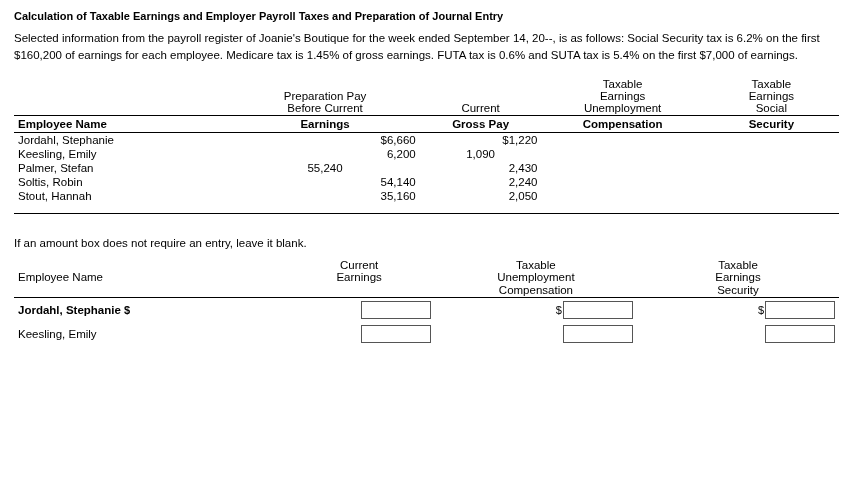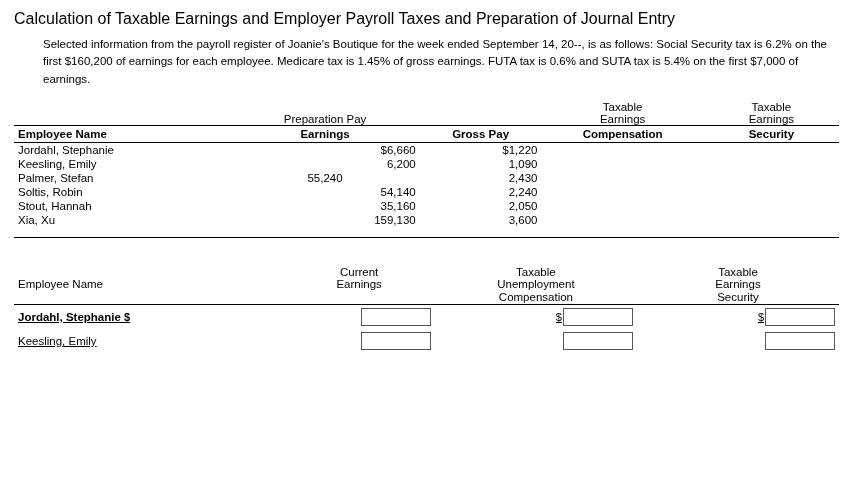--- a/index.html
+++ b/index.html
@@ -6,29 +6,28 @@
     body {
       font-family: Arial, sans-serif;
       font-size: 12px;
       background: #fff;
       color: #000;
       width: 853px;
       min-height: 504px;
       padding: 10px 14px;
     }
     .title {
-      font-size: 16px;
-      font-weight: normal;
+      font-size: 11px;
+      font-weight: bold;
       margin-bottom: 8px;
     }
     .description {
       font-size: 11.5px;
       line-height: 1.5;
       margin-bottom: 12px;
-      margin-left: 29px;
     }
     
     .upper-table-container {
       margin-bottom: 10px;
     }
     .upper-table {
       width: 100%;
       border-collapse: collapse;
     }
     .upper-table th, .upper-table td {
@@ -131,21 +130,20 @@
     }
     
     .lower-table thead {
       border-bottom: none;
     }
     .lower-table .lh-divider th {
       border-bottom: 1px solid #000;
     }
     .lower-table tbody tr td {
       padding: 3px 4px;
-      text-decoration: underline;
     }
   </style>
 </head>
 <body>
 
 <div>
   <p class="title">Calculation of Taxable Earnings and Employer Payroll Taxes and Preparation of Journal Entry</p>
 </div>
 
 <div>
@@ -154,41 +152,48 @@
 
 <div class="upper-table-container">
   <table class="upper-table">
     <thead>
       <tr class="header-row-1">
         <th></th>
         <th class="col-cumulative header-multi">Preparation Pay</th>
         <th class="col-current"></th>
         <th class="col-unemployment header-multi">Taxable<br>Earnings</th>
         <th class="col-social header-multi">Taxable<br>Earnings</th>
+      </tr>
+      <tr class="header-row-2">
+        <th></th>
+        <th class="col-cumulative header-multi">Before Current</th>
+        <th class="col-current header-multi">Current</th>
+        <th class="col-unemployment header-multi">Unemployment</th>
+        <th class="col-social header-multi">Social</th>
       </tr>
       <tr class="header-row-3">
         <th>Employee Name</th>
         <th class="col-cumulative header-multi">Earnings</th>
         <th class="col-current header-multi">Gross Pay</th>
         <th class="col-unemployment header-multi">Compensation</th>
         <th class="col-social header-multi">Security</th>
       </tr>
     </thead>
     <tbody id="upper-table-body">
     <tr>
     <td>Jordahl, Stephanie</td>
     <td style="">$6,660</td>
     <td style="text-align:right">$1,220</td>
     <td></td>
     <td></td>
   </tr>
         <tr>
     <td>Keesling, Emily</td>
     <td style="text-align:right">6,200</td>
-    <td style="text-align:right">1,090</td>
+    <td style="text-align:center">1,090</td>
     <td></td>
     <td></td>
   </tr>
         <tr>
     <td>Palmer, Stefan</td>
     <td style="text-align:center">55,240</td>
     <td style="text-align:right">2,430</td>
     <td></td>
     <td></td>
   </tr>
@@ -199,33 +204,27 @@
     <td></td>
     <td></td>
   </tr>
         <tr>
     <td>Stout, Hannah</td>
     <td style="text-align:right">35,160</td>
     <td style="text-align:right">2,050</td>
     <td></td>
     <td></td>
   </tr>
-        <tr>
-    <td>Xia, Xu</td>
-    <td style="text-align:right">159,130</td>
-    <td style="text-align:right">3,600</td>
-    <td></td>
-    <td></td>
-  </tr>
       </tbody>
   </table>
 </div>
 
 <div class="instruction">
   <br>
+  <span>If an amount box does not require an entry, leave it blank.</span>
 </div>
 
 <div class="lower-table-container">
   <table class="lower-table">
     <thead>
       <tr class="lh-row1">
         <th></th>
         <th style="width:90px; text-align:center;">Current</th>
         <th style="width:120px; text-align:center;">Taxable</th>
         <th style="width:120px; text-align:center;">Taxable</th>

